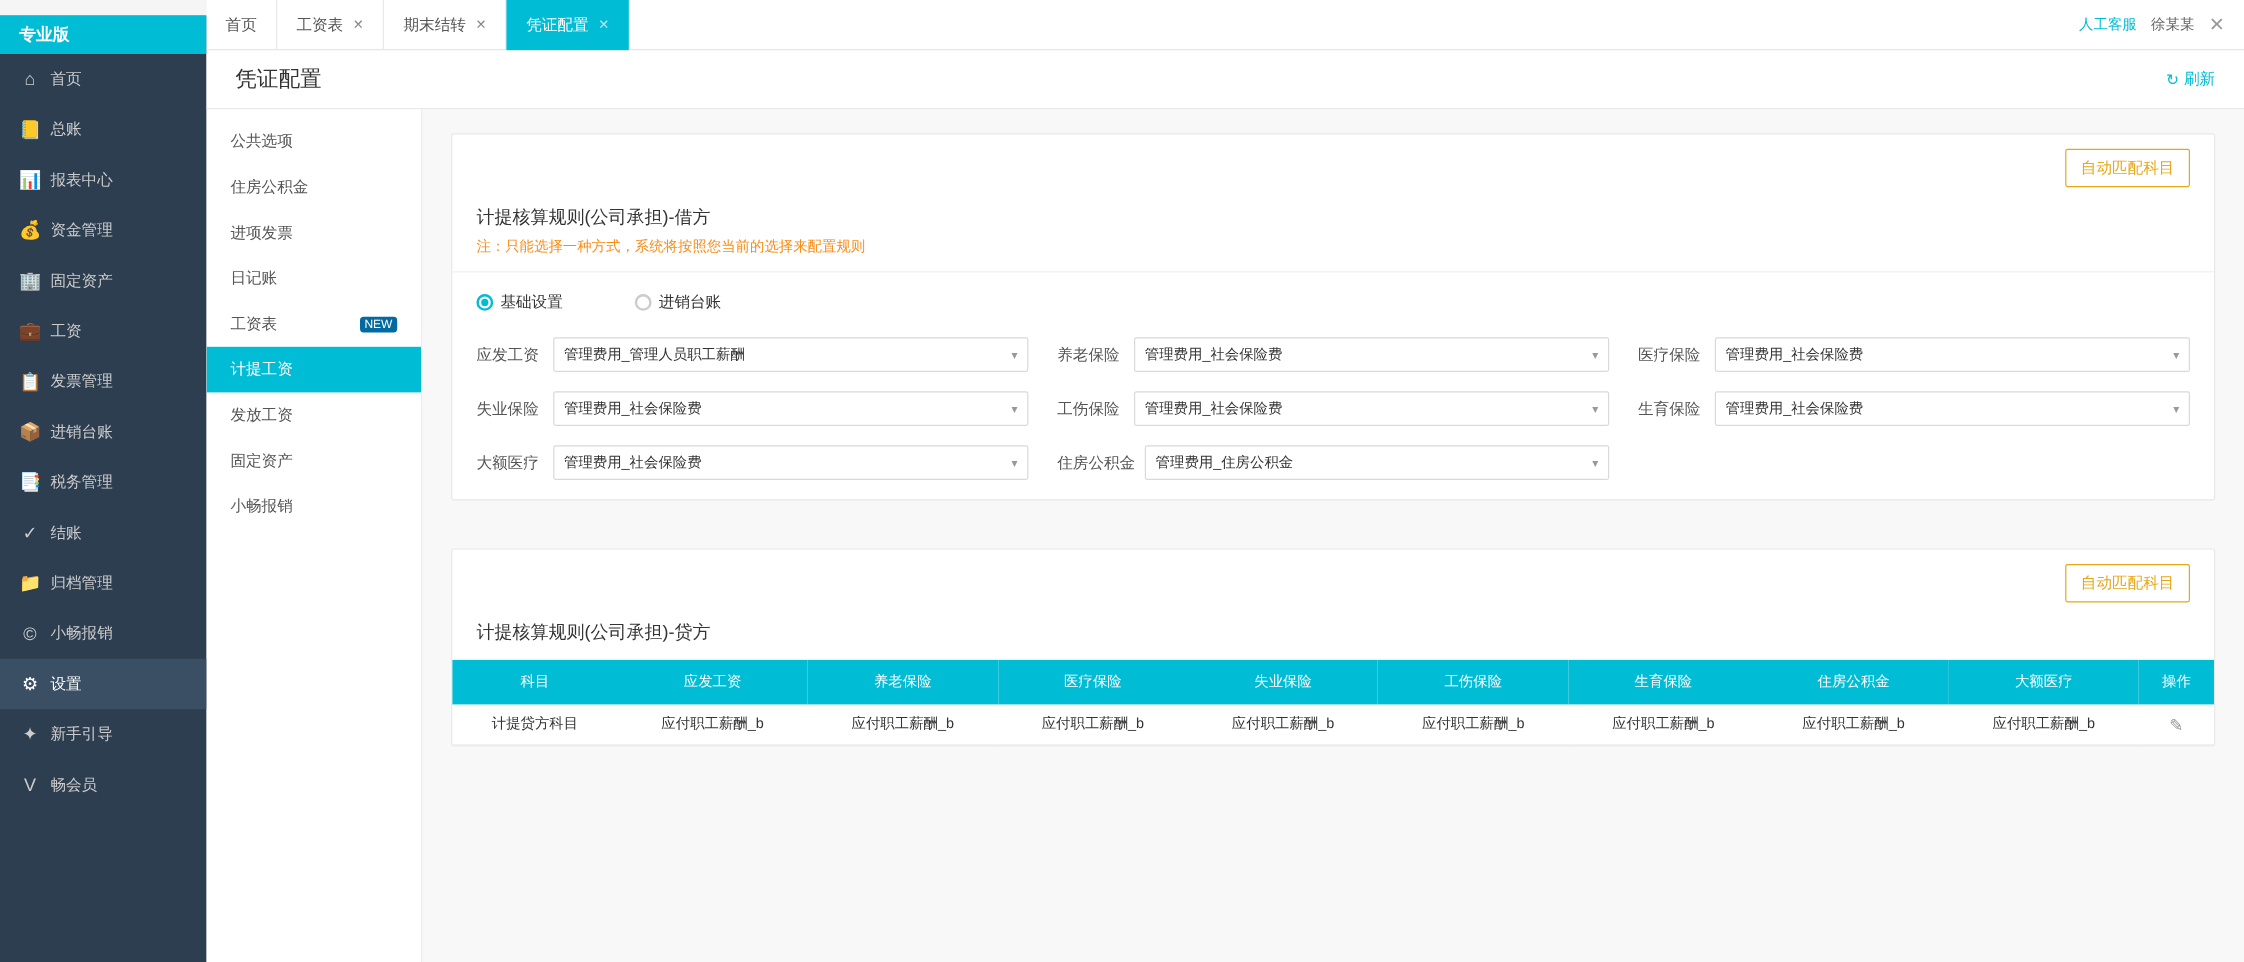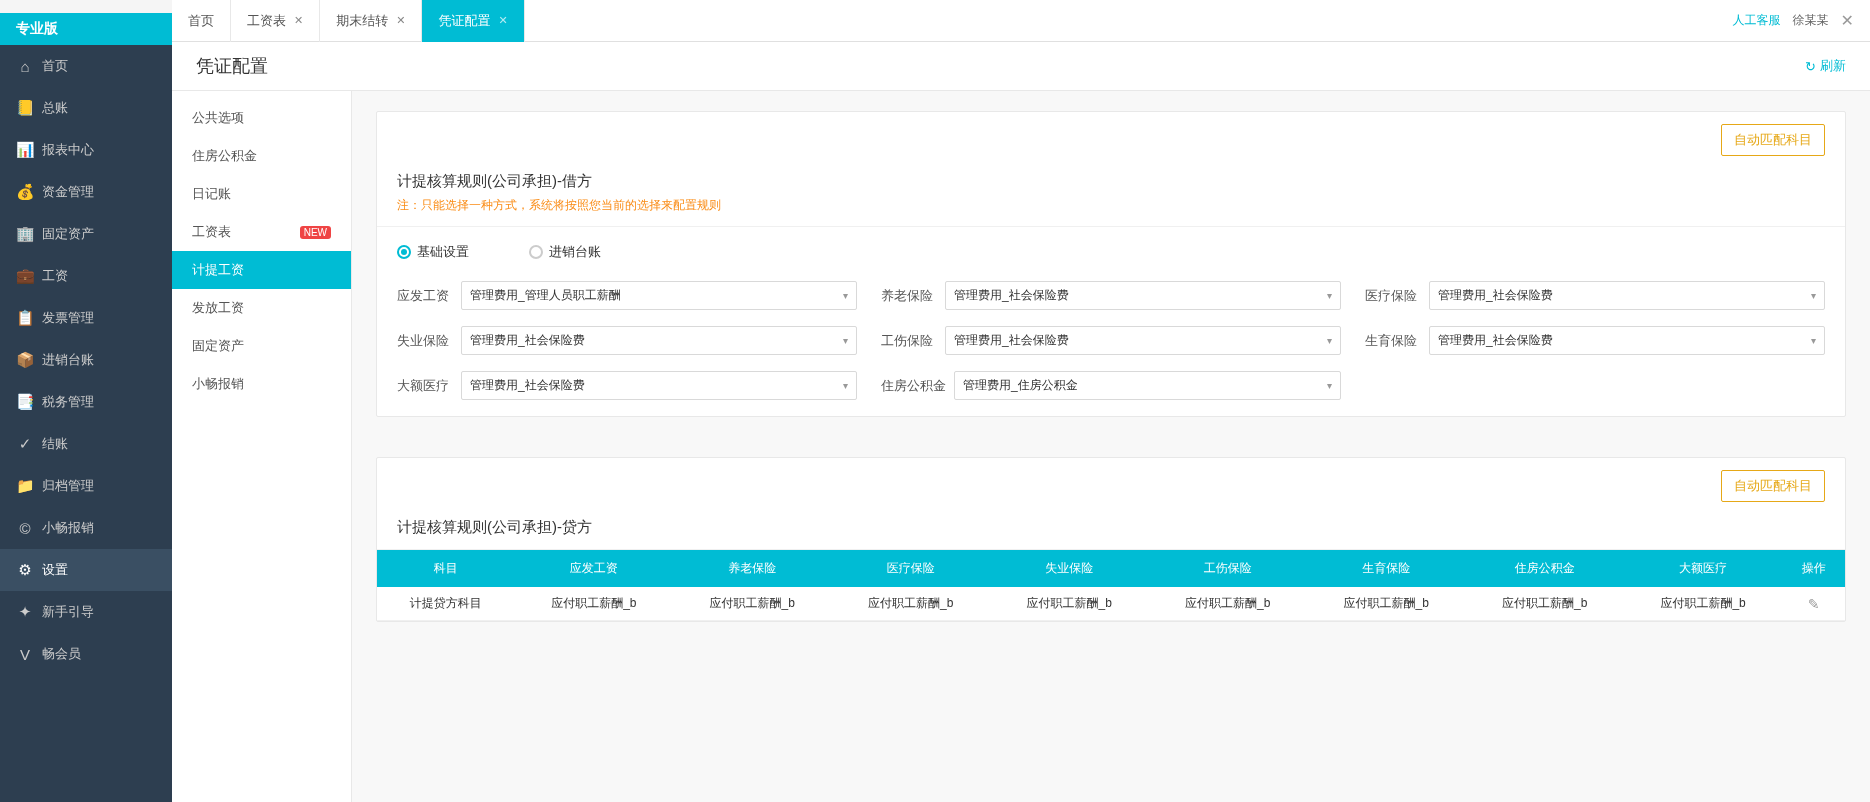--- a/index.html
+++ b/index.html
@@ -138,21 +138,21 @@
       align-items: center;
       justify-content: space-between;
       position: relative;
     }
     .left-nav-item.active {
       background: #00bcd4;
       color: #fff;
       text-align: right;
     }
     .nav-badge-new {
-      background: #ef4444;
+      background: #0369a1;
       color: #fff;
       font-size: 10px;
       padding: 1px 4px;
       border-radius: 3px;
       margin-left: 4px;
     }
 
     
     .main-content {
       flex: 1;
@@ -414,20 +414,23 @@
 
   <div class="content-wrapper">
 
     <div class="left-nav">
       <div id="left-nav-container">
           <div class="left-nav-item">
             <span>公共选项</span>
           </div>
           <div class="left-nav-item">
             <span>住房公积金</span>
+          </div>
+          <div class="left-nav-item">
+            <span>进项发票</span>
           </div>
           <div class="left-nav-item">
             <span>日记账</span>
           </div>
           <div class="left-nav-item">
             <span>工资表</span>
             <span class="nav-badge-new">NEW</span>
           </div>
           <div class="left-nav-item active">
             <span>计提工资</span>

